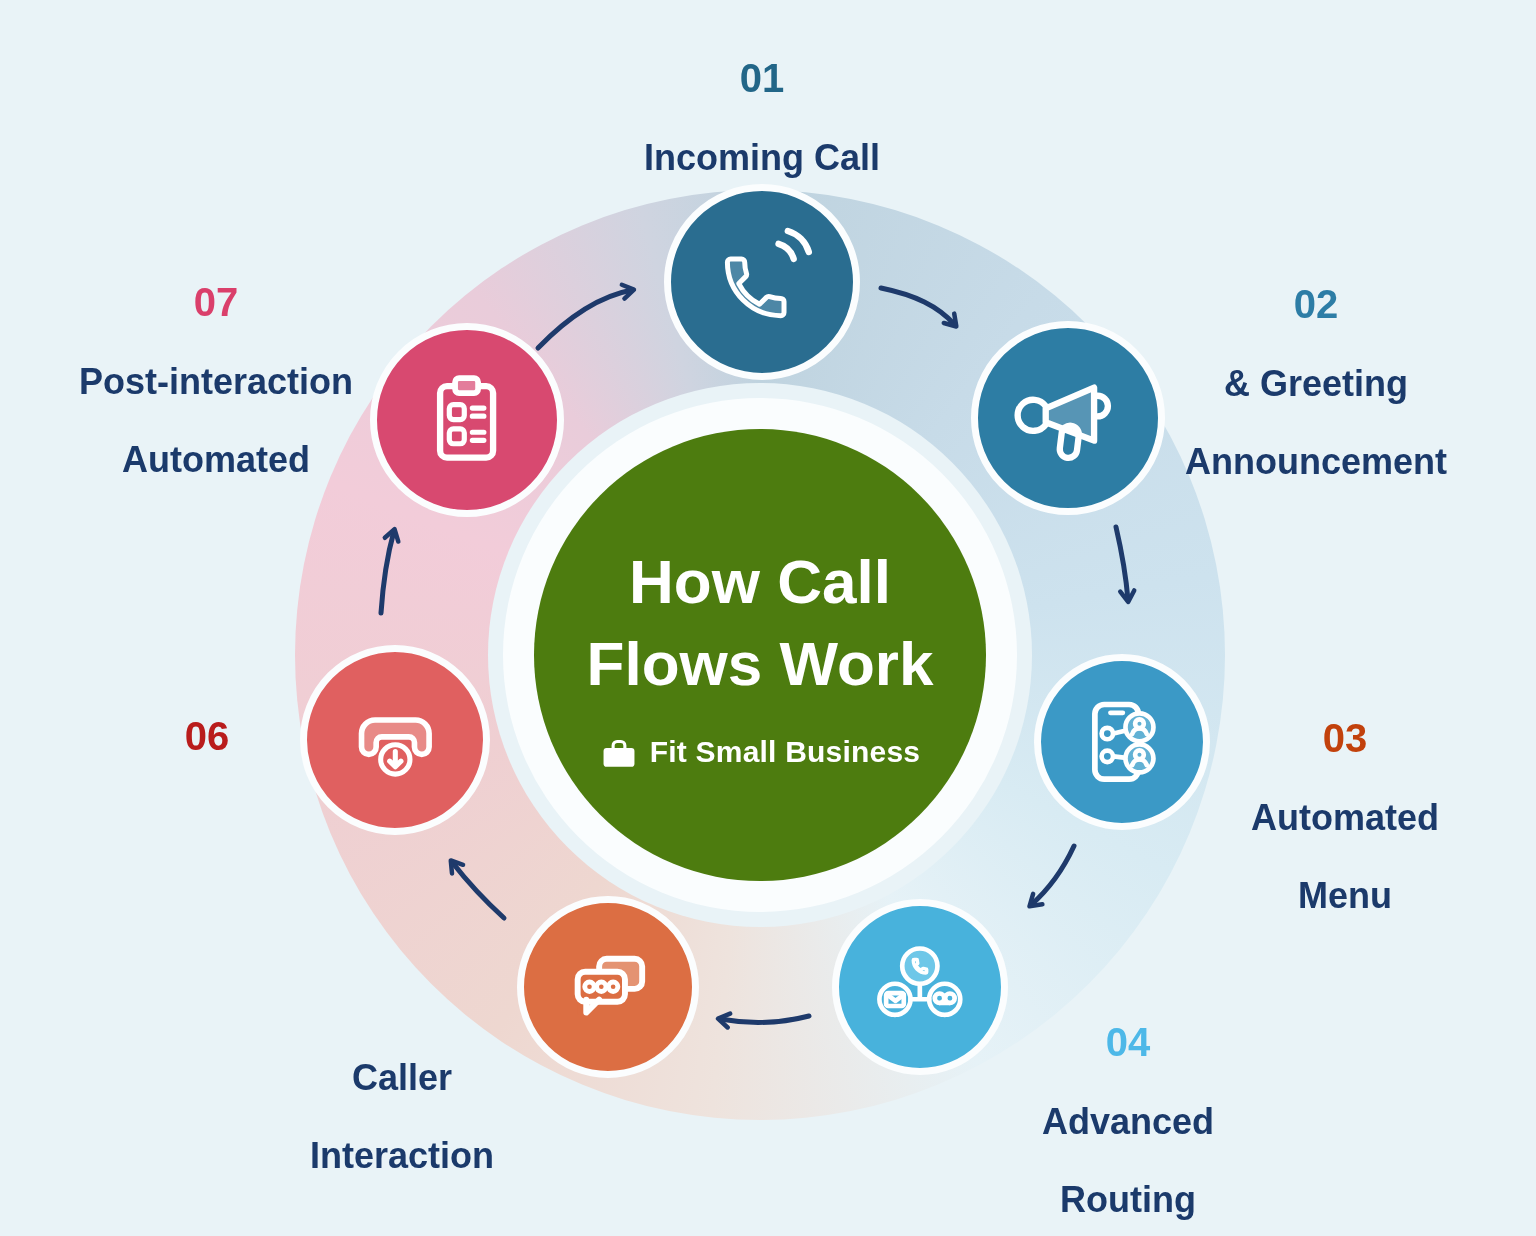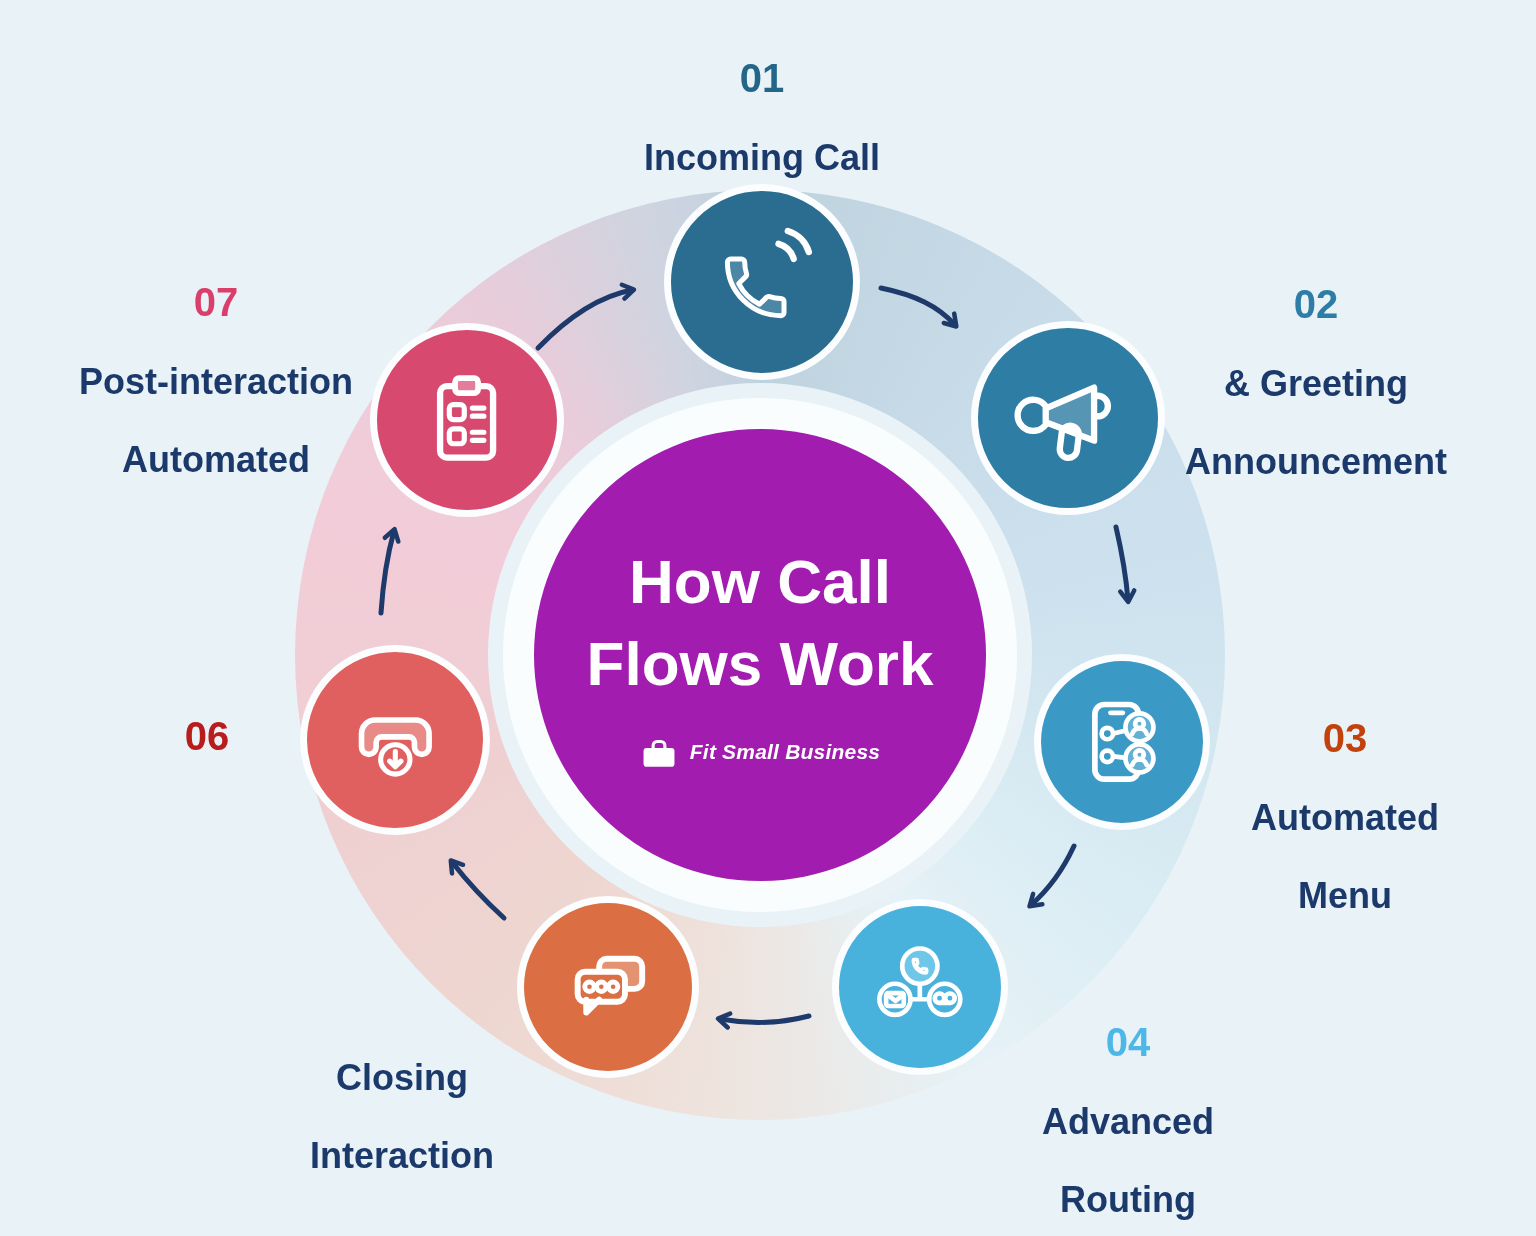--- a/index.html
+++ b/index.html
@@ -25,21 +25,21 @@
     position:absolute;left:503px;top:398px;width:514px;height:514px;border-radius:50%;
     background:#fafdfe;
   }
   .center-circle{
     position:absolute;left:534px;top:429px;width:452px;height:452px;border-radius:50%;
     display:flex;flex-direction:column;align-items:center;justify-content:center;
   }
   .center-title{font-size:62px;font-weight:bold;line-height:82px;text-align:center;}
   .center-title span{display:block;}
   .brand-row{display:flex;align-items:center;gap:12px;margin-top:30px;}
-  .brand-name{font-size:21px;font-weight:bold;letter-spacing:.2px;font-style:italic;}
+  .brand-name{font-size:30px;font-weight:bold;letter-spacing:.2px;}
   
   .step-circle{
     position:absolute;border-radius:50%;box-sizing:border-box;border:7px solid #fbfdfe;
     display:flex;align-items:center;justify-content:center;
   }
   .step-circle svg{width:64%;height:64%;}
   .s1{left:664px;top:184px;width:196px;height:196px;}
   .s2{left:971px;top:321px;width:194px;height:194px;}
   .s3{left:1034px;top:654px;width:176px;height:176px;}
   .s4{left:832px;top:899px;width:176px;height:176px;}
@@ -65,21 +65,21 @@
 </style>
 </head>
 <body>
 
 <div class="canvas">
 
   <div class="band"></div>
   <div class="band-hole"></div>
 
   <div class="center-ring"></div>
-  <div class="center-circle" style="background: #a21caf;">
+  <div class="center-circle" style="background: #4d7c0f;">
     <div class="center-title" style="color: rgb(255, 255, 255);">
       <span>How Call</span>
       <span>Flows Work</span>
     </div>
     <div class="brand-row">
       <svg width="38" height="34" viewBox="0 0 24 22">
         <path d="M8.2,9 V6.8 a2.6,2.6 0 0 1 2.6,-2.6 h2.4 a2.6,2.6 0 0 1 2.6,2.6 V9" fill="none" stroke="#ffffff" stroke-width="2"></path>
         <rect x="2" y="8.4" width="20" height="12.2" rx="2" fill="#ffffff"></rect>
       </svg>
       <span class="brand-name" style="color: rgb(255, 255, 255);">Fit Small Business</span>
@@ -210,21 +210,21 @@
   <div class="step-label L4">
     <div class="step-num" style="color: rgb(77, 184, 232);">04</div>
     <div class="step-text">
       <span>Advanced</span>
       <span>Routing</span>
     </div>
   </div>
 
   <div class="step-label L5">
     <div class="step-text">
-      <span>Closing</span>
+      <span>Caller</span>
       <span>Interaction</span>
     </div>
   </div>
 
   <div class="step-label L6">
     <div class="step-num" style="color: #b91c1c;">06</div>
   </div>
 
   <div class="step-label L7">
     <div class="step-num" style="color: rgb(218, 63, 107);">07</div>

